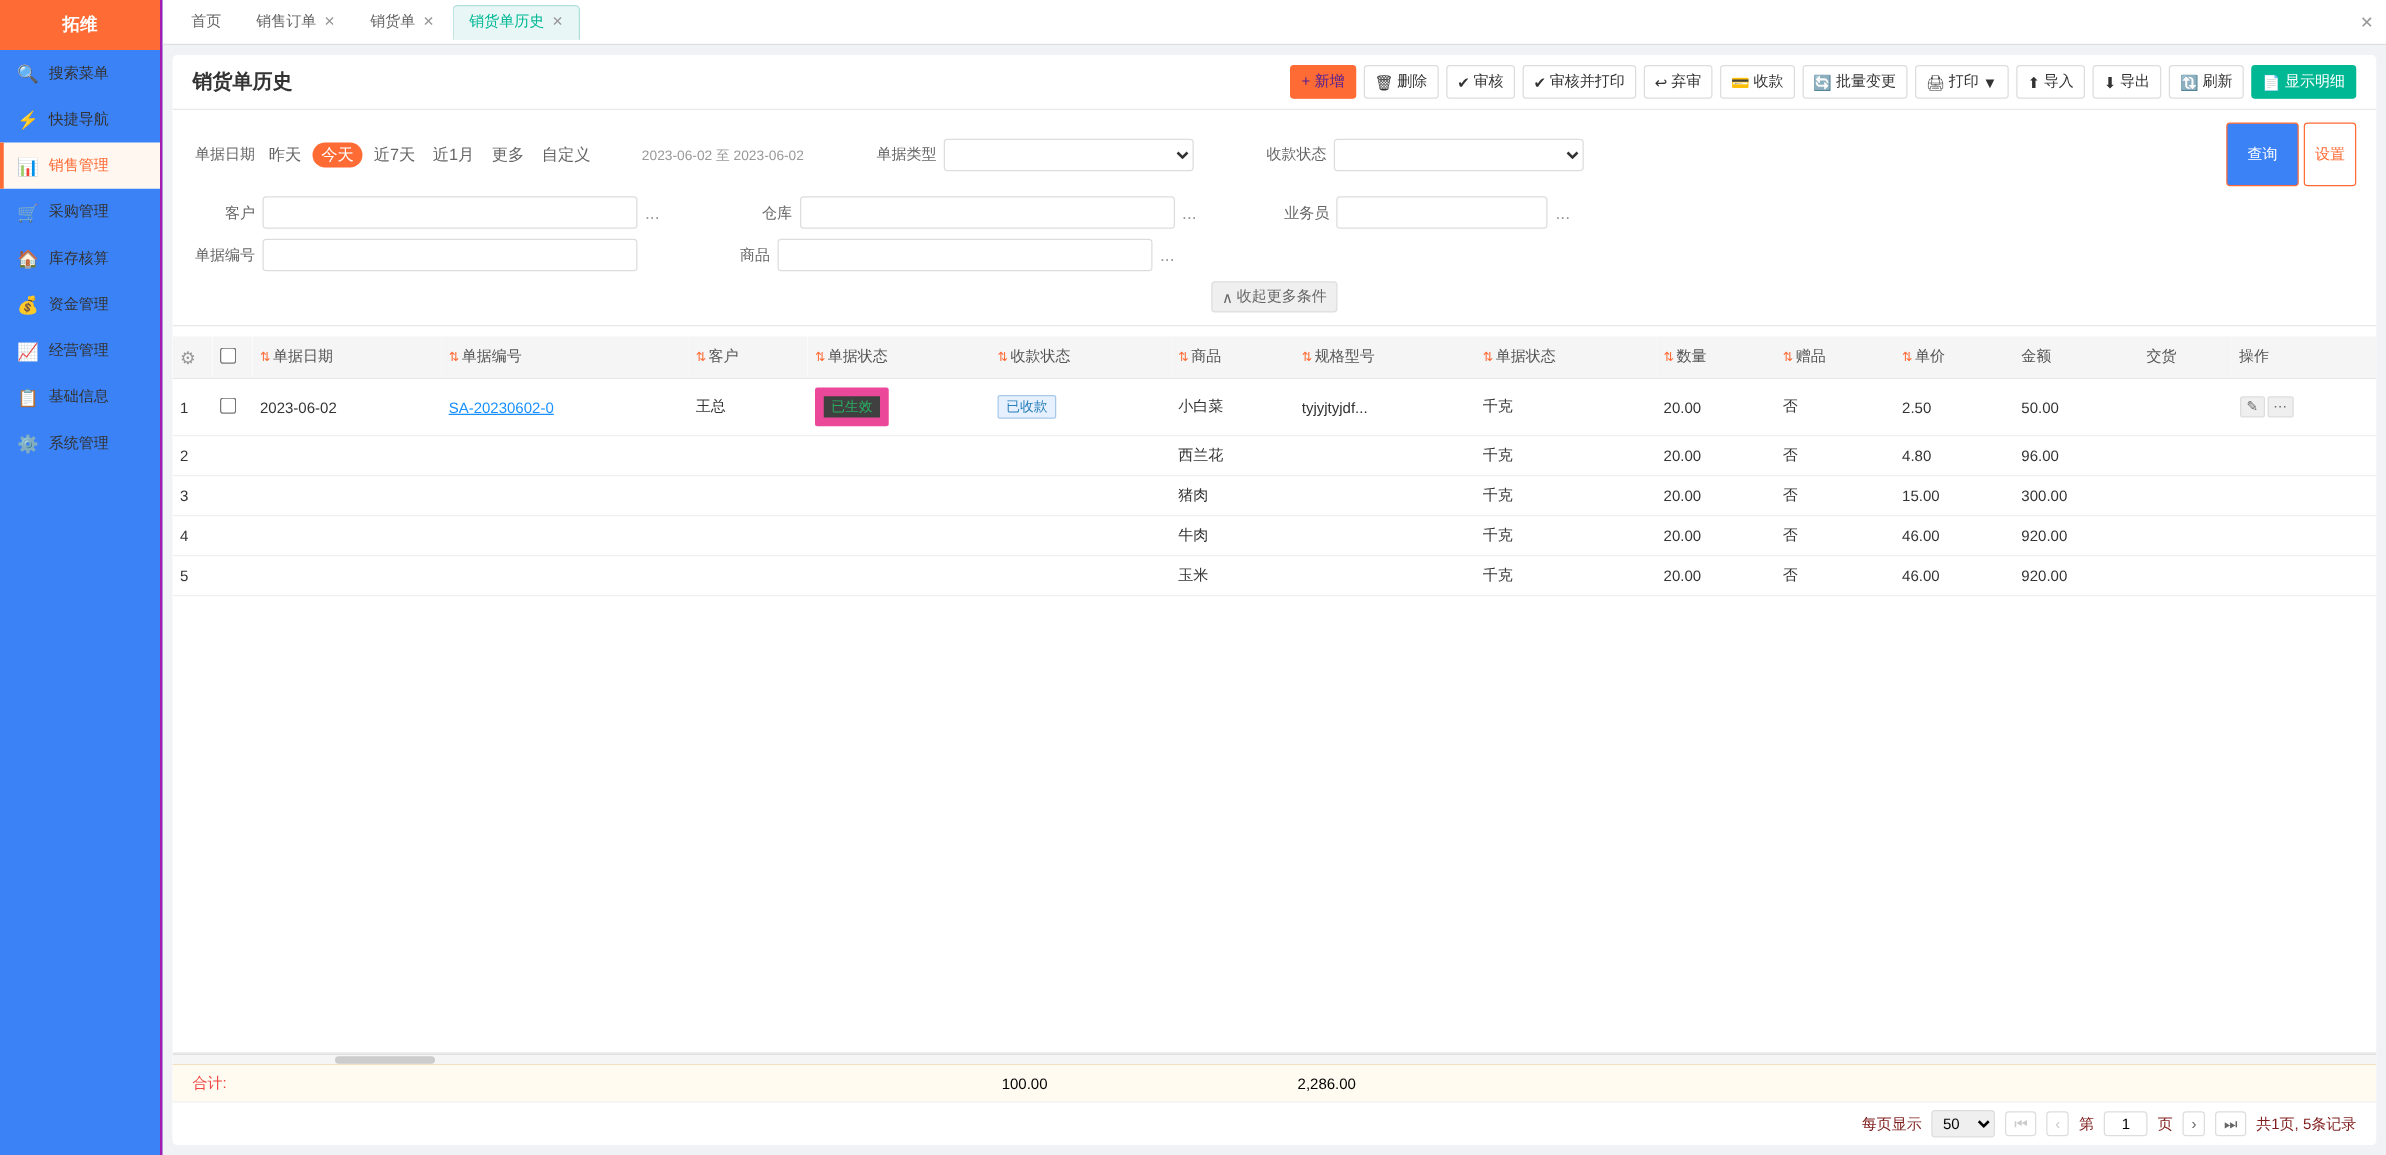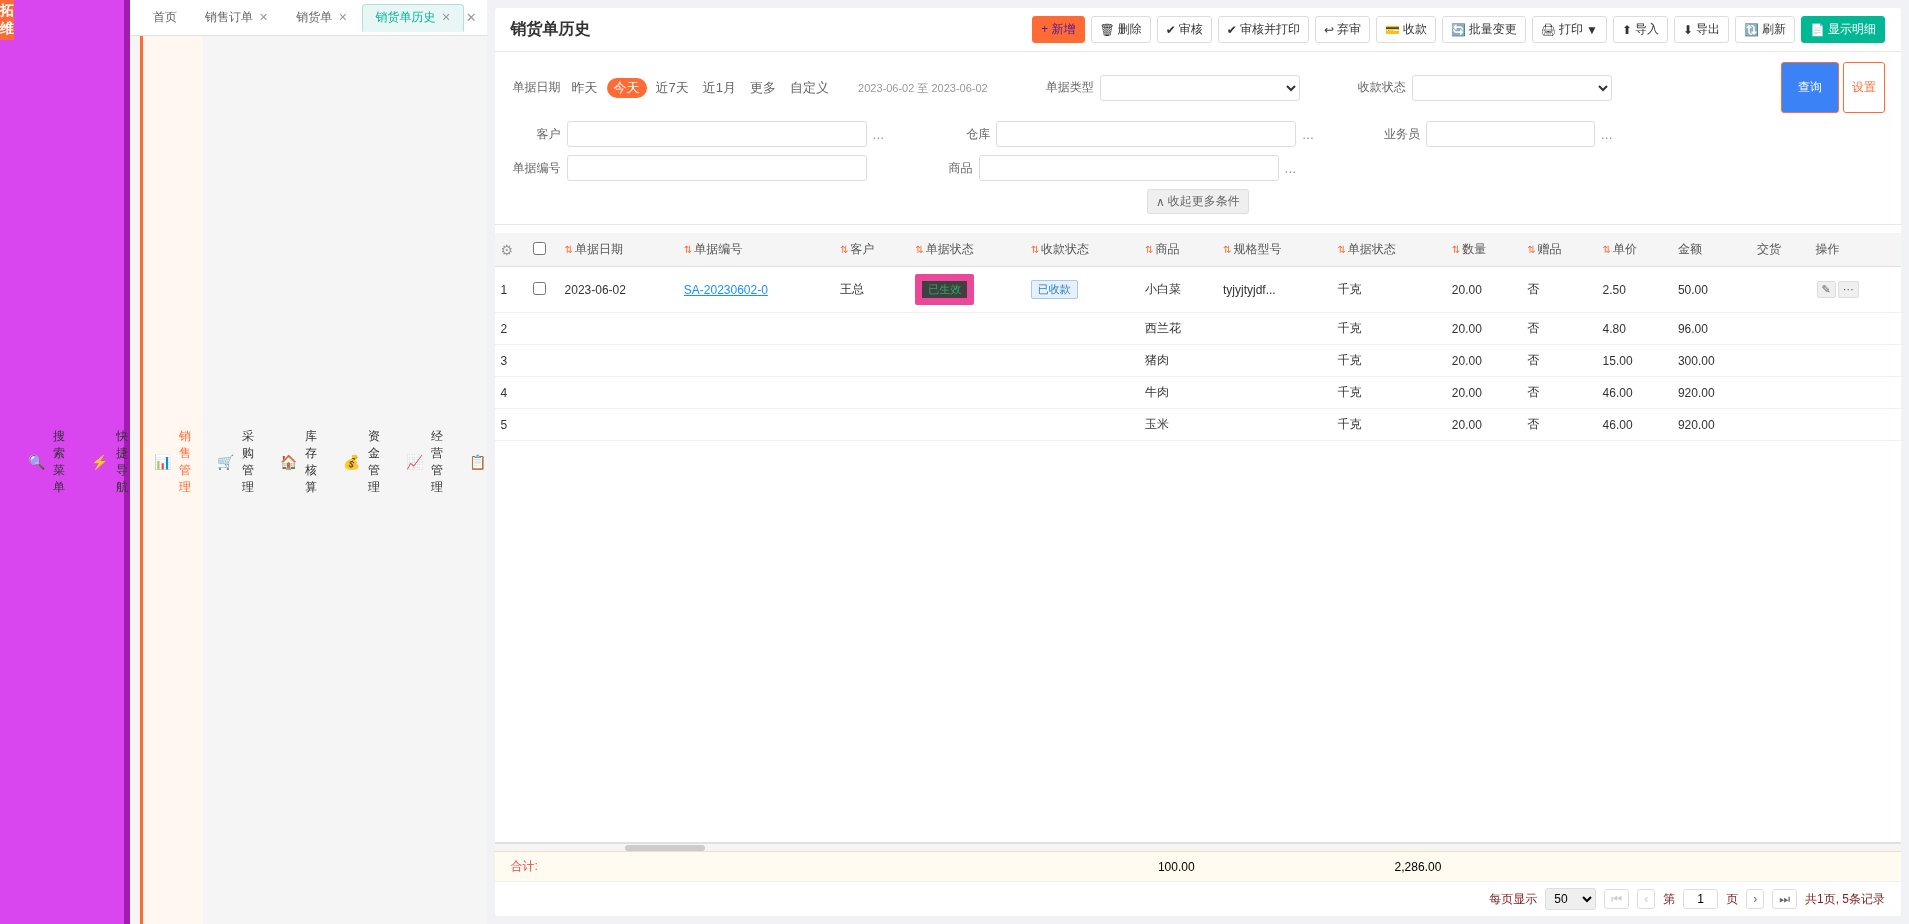--- a/index.html
+++ b/index.html
@@ -1,26 +1,26 @@
 <!DOCTYPE html>
 <html><head>
   <meta charset="utf-8">
   <style>
     * { box-sizing: border-box; margin: 0; padding: 0; font-family: 'Microsoft YaHei', '微软雅黑', Arial, sans-serif; font-size: 12px; }
     body { display: flex; height: 924px; overflow: hidden; background: #f5f5f5; }
 
     
-    .sidebar { width: 130px; background: #d946ef; border-right: 6px solid #a21caf; display: flex; height: 100%; }
+    .sidebar { width: 130px; background: #3b82f6; border-right: 2px solid #a21caf; display: flex; flex-direction: column; height: 100%; }
     .sidebar-logo { height: 40px; background: #ff6b35; display: flex; align-items: center; justify-content: center; color: #fff; font-size: 14px; font-weight: bold; }
     .sidebar-item { display: flex; align-items: center; gap: 8px; padding: 10px 12px; cursor: pointer; color: #333; border-left: 3px solid transparent; }
     .sidebar-item.active { background: #fff7f0; color: #ff6b35; border-left-color: #ff6b35; }
     .sidebar-icon { width: 16px; height: 16px; display: flex; align-items: center; justify-content: center; font-size: 14px; }
 
     
-    .main { flex: 1; display: flex; flex-direction: row; overflow: hidden; }
+    .main { flex: 1; display: flex; flex-direction: column; overflow: hidden; }
 
     
     .tab-bar { display: flex; align-items: center; background: #fff; border-bottom: 1px solid #e0e0e0; height: 36px; padding: 0 10px; gap: 2px; }
     .tab { display: flex; align-items: center; gap: 4px; padding: 0 12px; height: 28px; border-radius: 4px 4px 0 0; cursor: pointer; color: #666; font-size: 12px; border: 1px solid transparent; }
     .tab.active { background: #e8f7f6; color: #00b894; border-color: #b2dfdb; border-bottom: 1px solid #e8f7f6; }
     .tab-close { font-size: 11px; color: #999; margin-left: 2px; cursor: pointer; }
     .tab-bar-right { margin-left: auto; display: flex; align-items: center; gap: 6px; }
 
     
     .page-header { display: flex; align-items: center; justify-content: space-between; padding: 8px 16px; background: #fff; border-bottom: 1px solid #e8e8e8; }
@@ -207,21 +207,21 @@
             <span class="filter-label">单据日期</span>
             <div class="date-shortcuts">
               <span class="date-btn">昨天</span>
               <span class="date-btn active">今天</span>
               <span class="date-btn">近7天</span>
               <span class="date-btn">近1月</span>
               <span class="date-btn">更多</span>
               <span class="date-btn">自定义</span>
             </div>
           </div>
-          <div style="display:flex; flex-direction:column; margin-left: 8px;">
+          <div style="display:flex; flex-direction:column; margin-left: 20px;">
             <div class="date-range">2023-06-02 至 2023-06-02</div>
           </div>
           <div class="filter-item" style="margin-left: 40px;">
             <span class="filter-label">单据类型</span>
             <select class="filter-select">
               <option value=""></option>
             </select>
           </div>
           <div class="filter-item" style="margin-left: 40px;">
             <span class="filter-label">收款状态</span>

